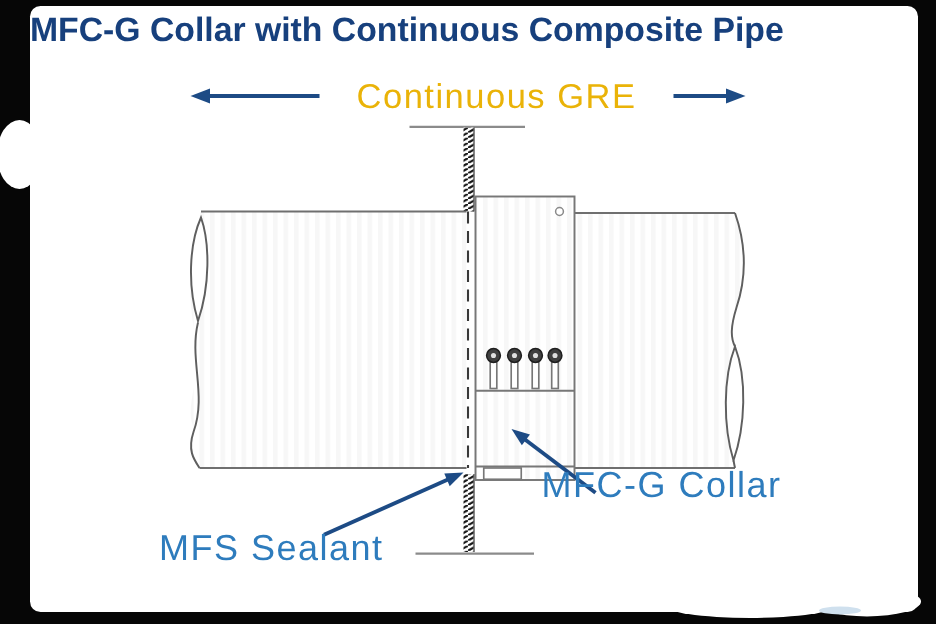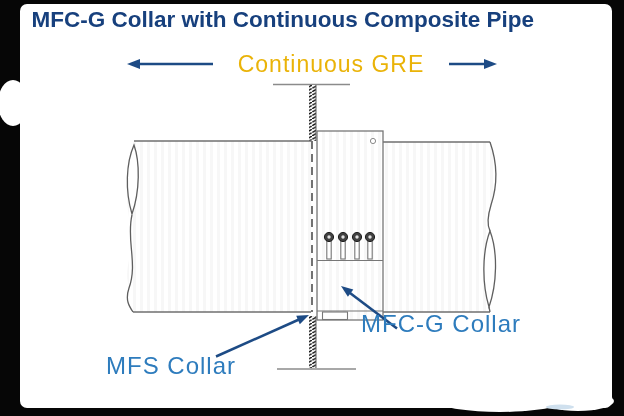--- a/index.html
+++ b/index.html
@@ -4,21 +4,21 @@
 <style>
   html,body{margin:0;padding:0;background:#060606;}
   .stage{
     position:relative;width:624px;height:416px;overflow:hidden;
     background:#060606;
     font-family:"Liberation Sans", sans-serif;
   }
   .stage svg{position:absolute;left:0;top:0;}
   .txt{position:absolute;white-space:nowrap;}
   .title{
-    left:20px;top:7px;width:514px;text-align:right;
+    left:20px;top:7px;width:514px;text-align:left;
     font-size:22.5px;font-weight:bold;letter-spacing:0px;
     color:#17407d;
   }
   .gre-label{
     left:331px;top:51px;transform:translateX(-50%);
     font-size:23px;letter-spacing:1px;color:#eab308;
   }
   .mfs-label{
     left:106px;top:352px;
     font-size:24px;letter-spacing:1px;color:#2e7cbd;
@@ -127,16 +127,16 @@
       </g>
       <g>
         <path d="M397 328.5 L350 293" stroke-width="2.6" fill="none"></path>
         <polygon points="341,286 353.3,289.6 347.9,296.8" stroke="none"></polygon>
       </g>
     </g>
   </svg>
 
   <div class="txt title">MFC-G Collar with Continuous Composite Pipe</div>
   <div class="txt gre-label">Continuous GRE</div>
-  <div class="txt mfs-label">MFS Collar</div>
+  <div class="txt mfs-label">MFS Sealant</div>
   <div class="txt collar-label">MFC-G Collar</div>
 
 </div>
 
 </body></html>

